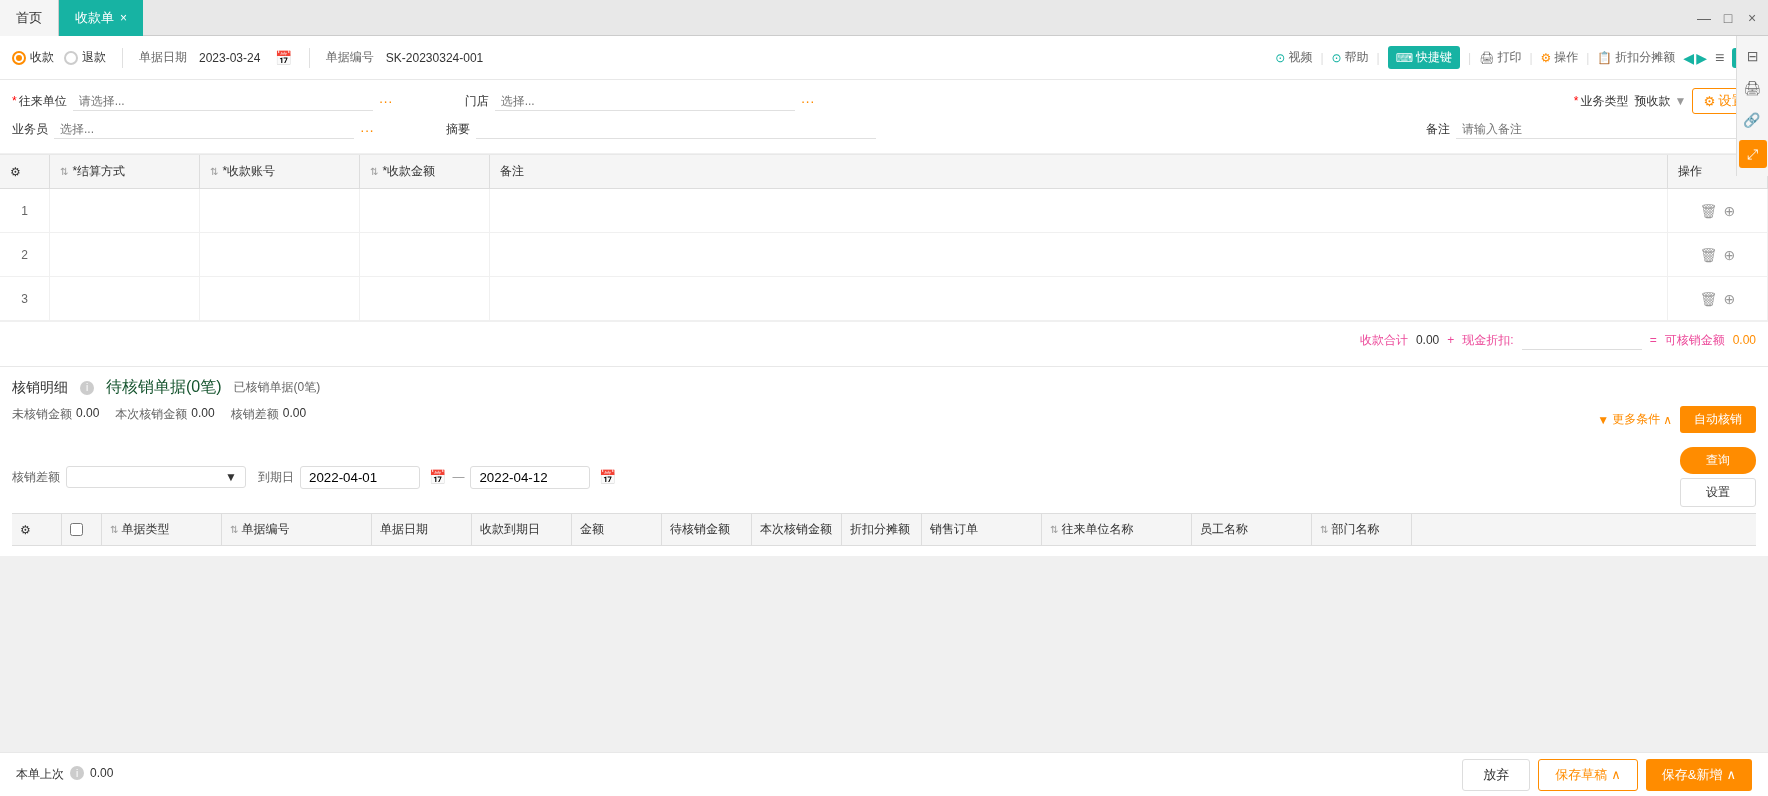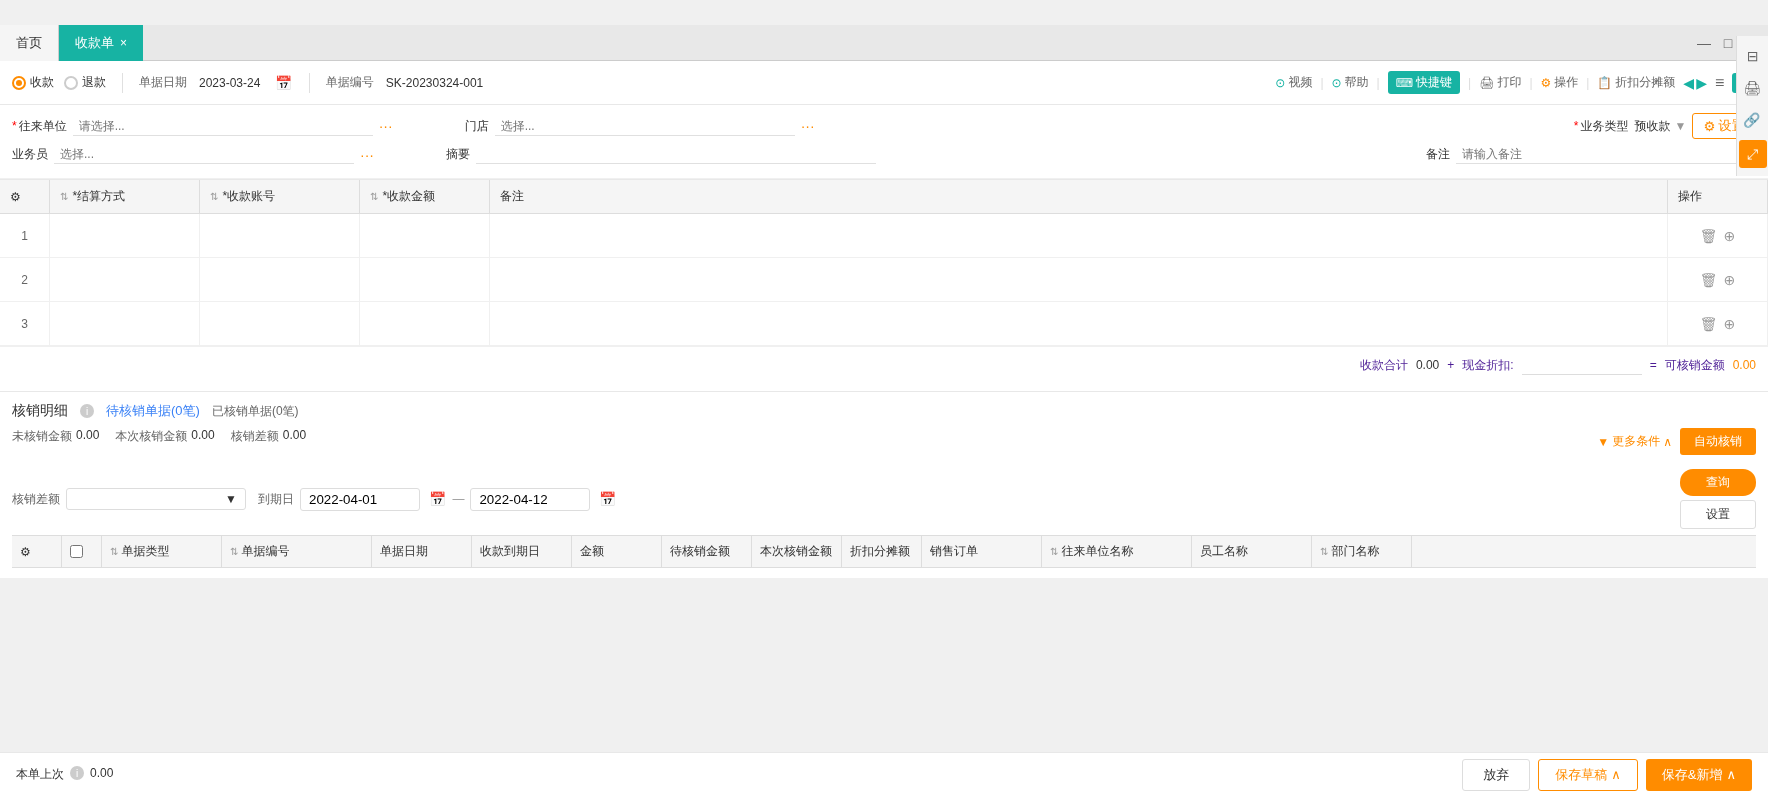--- a/index.html
+++ b/index.html
@@ -1,19 +1,19 @@
 <!DOCTYPE html>
 <html><head>
   <meta charset="utf-8">
   <style>
     * { box-sizing: border-box; margin: 0; padding: 0; }
     body { font-family: 'Microsoft YaHei', Arial, sans-serif; font-size: 12px; background: #f0f0f0; color: #333; width: 1768px; min-height: 796px; overflow: hidden; }
 
     
-    .tab-bar { display: flex; align-items: center; background: #e8e8e8; height: 36px; border-bottom: 1px solid #ccc; margin-top: 25px; }
+    .tab-bar { display: flex; align-items: center; background: #e8e8e8; height: 36px; border-bottom: 1px solid #ccc; }
     .tab-home { padding: 0 16px; height: 36px; display: flex; align-items: center; background: #f5f5f5; color: #333; cursor: pointer; border-right: 1px solid #ccc; font-size: 13px; }
     .tab-active { background: #17b3a3; color: #fff; padding: 0 16px; height: 36px; display: flex; align-items: center; cursor: pointer; font-size: 13px; justify-content: center; }
     .tab-close { margin-left: 6px; cursor: pointer; font-size: 12px; }
     .tab-bar-right { margin-left: auto; display: flex; align-items: center; gap: 8px; padding-right: 8px; }
     .win-btn { width: 16px; height: 16px; display: flex; align-items: center; justify-content: center; cursor: pointer; font-size: 14px; color: #666; }
 
     
     .main-content { background: #fff; margin: 0; padding: 0; }
 
     
@@ -49,31 +49,31 @@
     .table-header-cell { padding: 8px 10px; color: #333; font-weight: 500; border-right: 1px solid #ddd; display: flex; align-items: center; gap: 4px; }
     .sort-icon { color: #999; font-size: 10px; }
     .table-row { display: grid; grid-template-columns: 50px 150px 160px 130px 1fr 100px; border-bottom: 1px solid #f0f0f0; min-height: 44px; }
     .table-cell { padding: 8px 10px; border-right: 1px solid #f0f0f0; display: flex; align-items: center; }
     .row-num { color: #666; justify-content: center; }
     .action-cell { display: flex; align-items: center; gap: 6px; justify-content: center; }
     .action-icon { color: #999; cursor: pointer; font-size: 14px; }
 
     
     .summary-row { display: flex; align-items: center; justify-content: flex-end; padding: 8px 12px; border-top: 1px solid #f0f0f0; gap: 8px; }
-    .summary-label { color: #4c1d95; }
+    .summary-label { color: #ec4899; }
     .summary-value { color: #333; }
     .summary-orange { color: #ff8c00; font-weight: 500; }
     .summary-input { border: none; border-bottom: 1px solid #ddd; width: 120px; padding: 2px 4px; outline: none; }
 
     
     .reconcile-section { background: #fff; margin-top: 8px; border-top: 1px solid #e8e8e8; padding: 10px 12px; }
     .reconcile-header { display: flex; align-items: center; gap: 12px; margin-bottom: 8px; }
     .reconcile-title { font-size: 14px; font-weight: 500; color: #333; }
     .info-icon { width: 14px; height: 14px; border-radius: 50%; background: #ccc; color: #fff; display: inline-flex; align-items: center; justify-content: center; font-size: 10px; cursor: pointer; }
-    .pending-tag { color: #3b82f6; cursor: pointer; font-size: 13px; }
+    .pending-tag { color: #14532d; cursor: pointer; font-size: 16px; }
     .done-tag { color: #666; cursor: pointer; font-size: 12px; }
 
     .reconcile-stats { display: flex; gap: 16px; margin-bottom: 8px; }
     .stat-item { display: flex; gap: 4px; }
     .stat-label { color: #666; }
     .stat-value { color: #333; }
     .filter-right { margin-left: auto; display: flex; align-items: center; gap: 8px; }
     .filter-link { color: #ff8c00; cursor: pointer; display: flex; align-items: center; gap: 3px; }
     .auto-reconcile-btn { background: #ff8c00; color: #fff; border: none; padding: 5px 14px; border-radius: 3px; cursor: pointer; font-size: 12px; }
 

